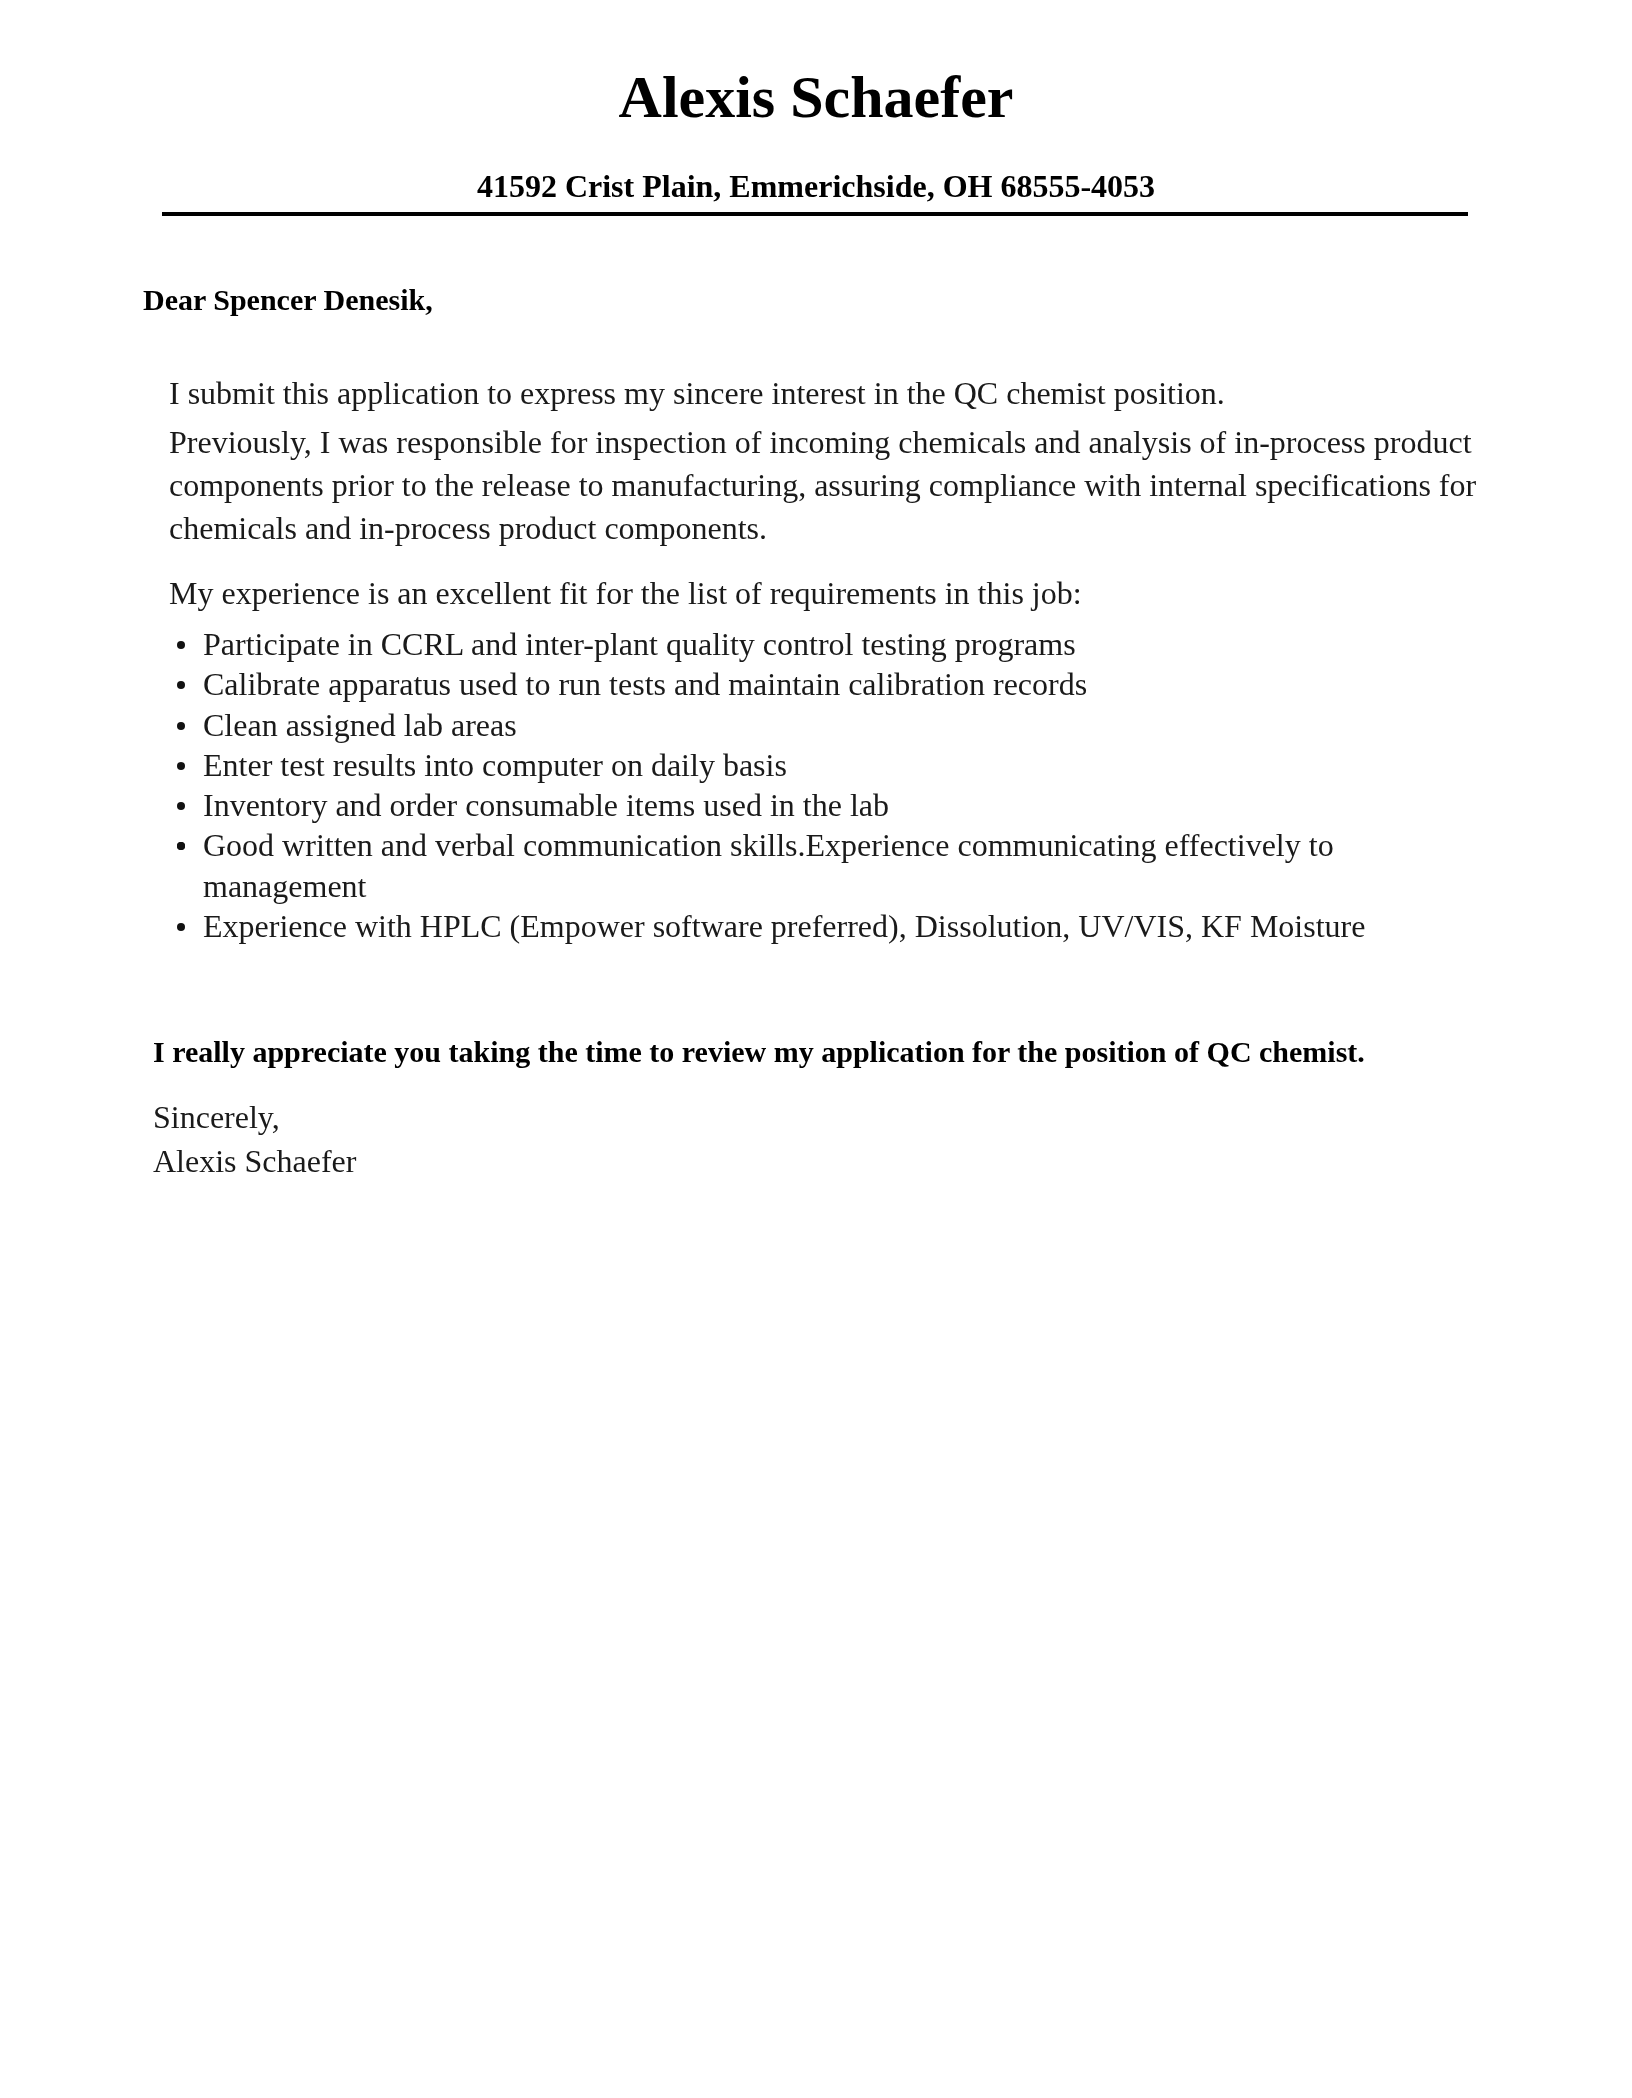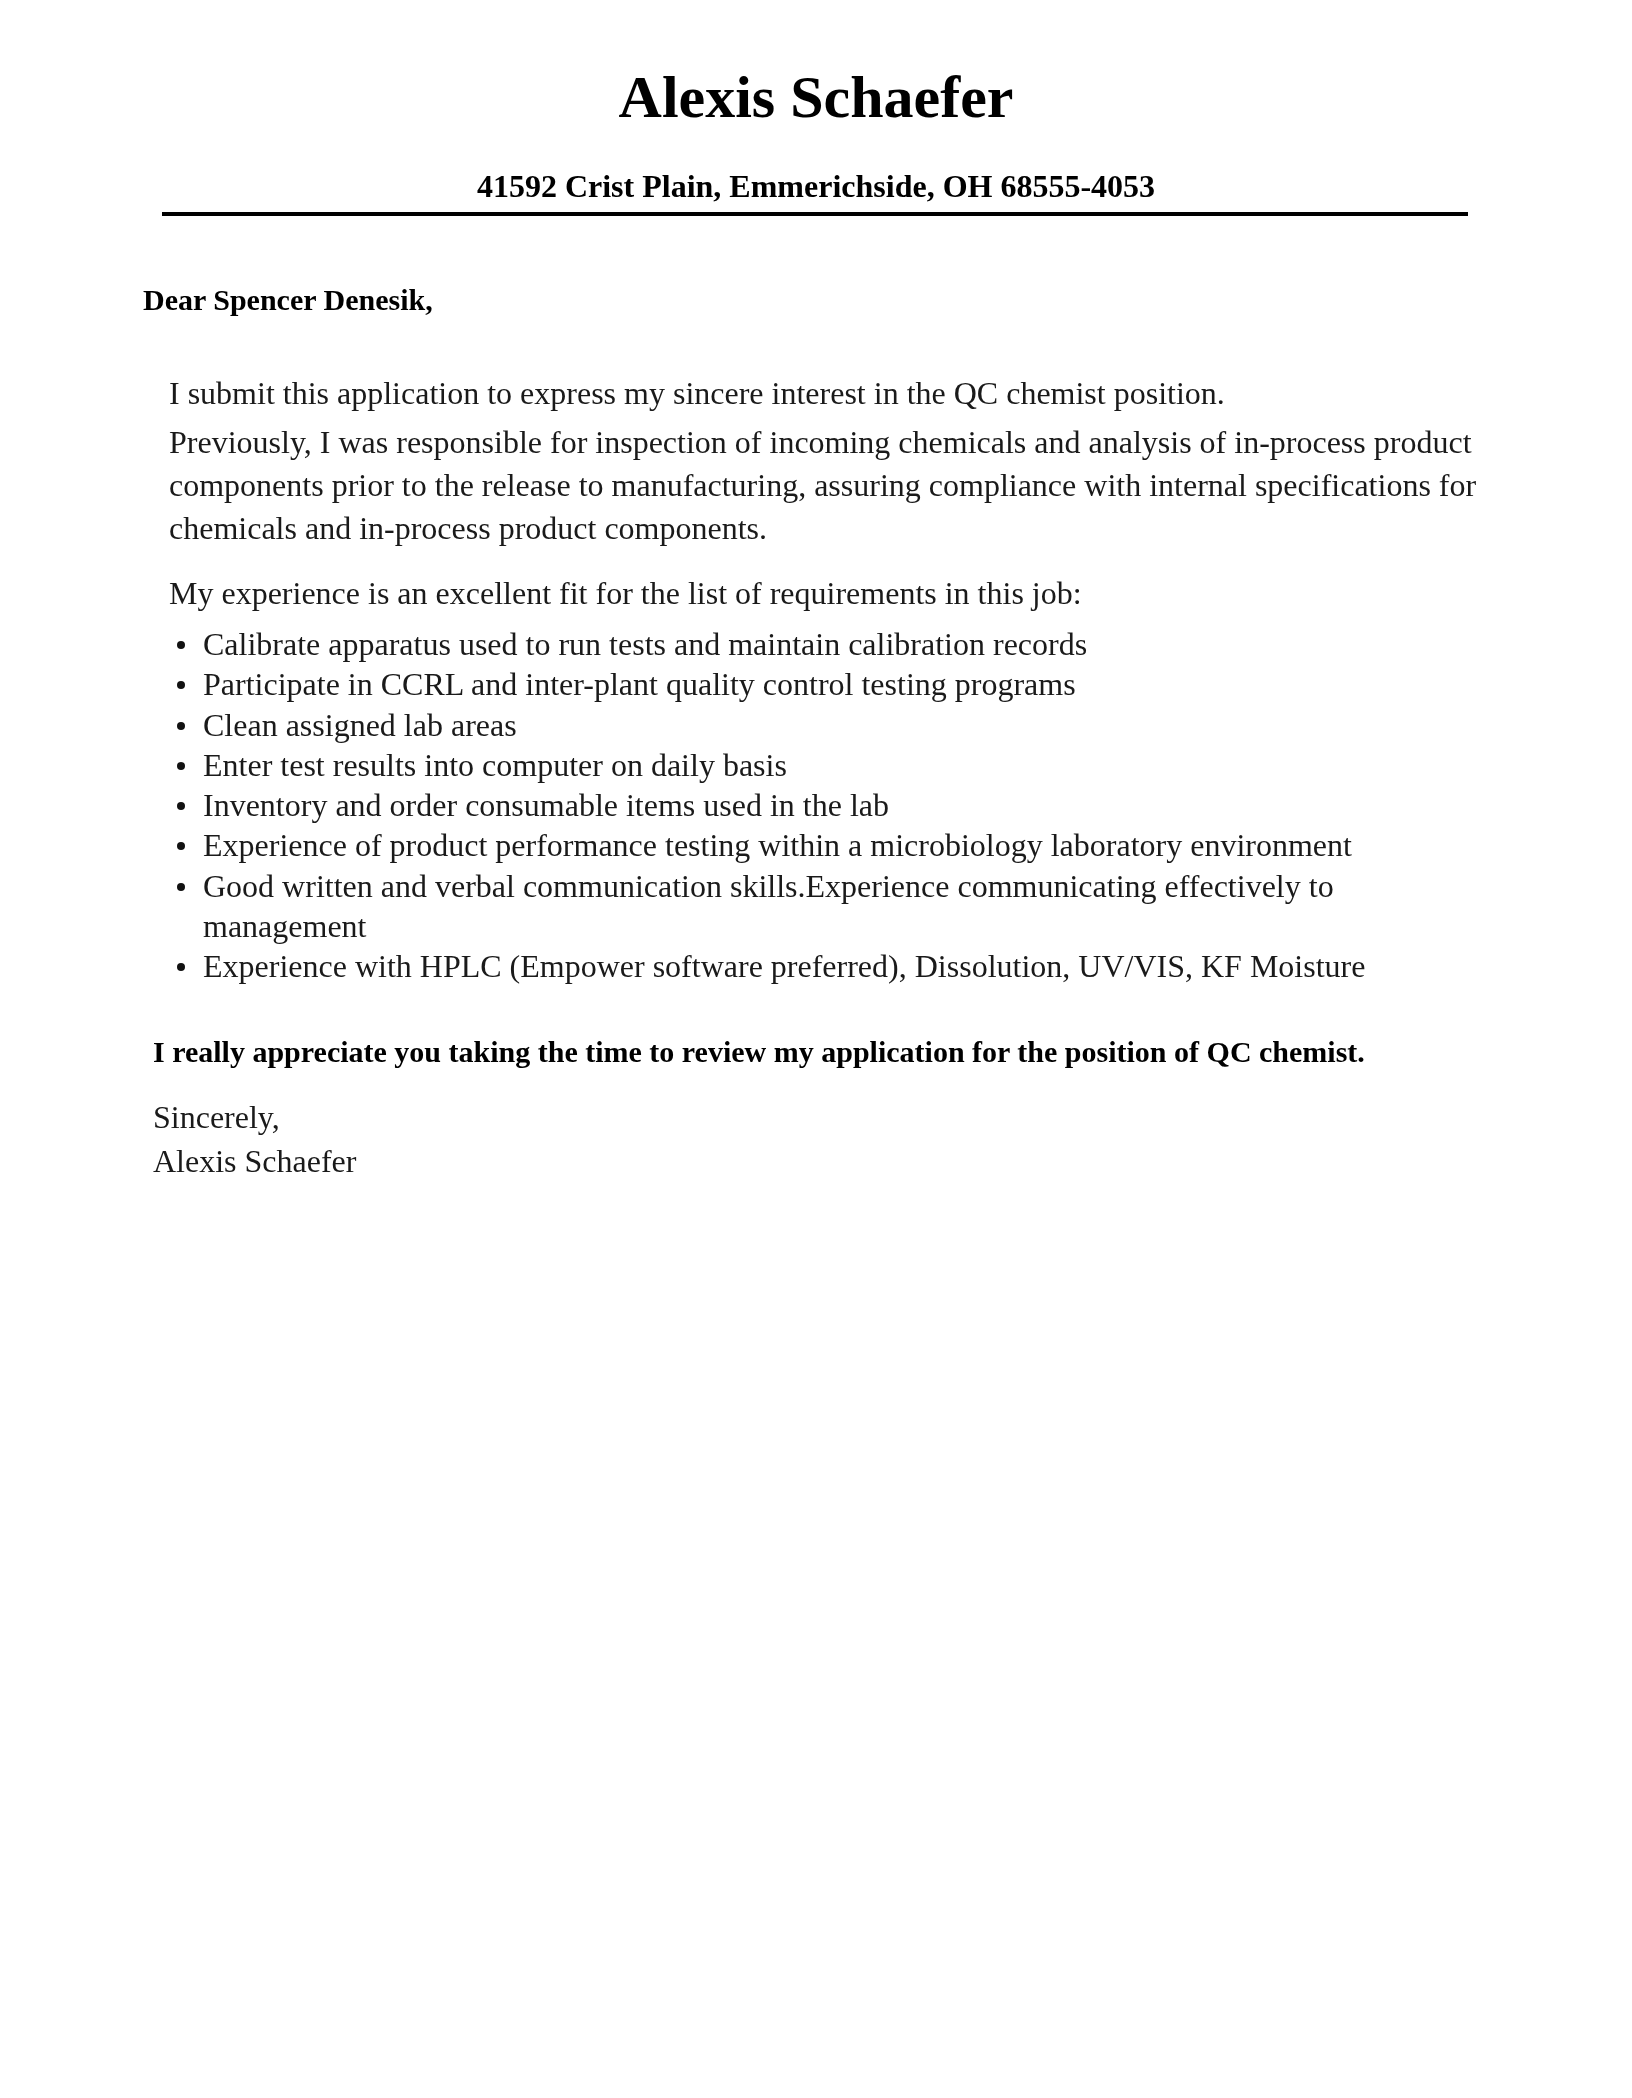--- a/index.html
+++ b/index.html
@@ -28,26 +28,26 @@
 <div class="abs serif address">41592 Crist Plain, Emmerichside, OH 68555-4053</div>
 <div class="abs rule"></div>
 
 <div class="abs serif salutation">Dear Spencer Denesik,</div>
 
 <p class="abs serif para p1">I submit this application to express my sincere interest in the QC chemist position.</p>
 <p class="abs serif para p2">Previously, I was responsible for inspection of incoming chemicals and analysis of in-process product components prior to the release to manufacturing, assuring compliance with internal specifications for chemicals and in-process product components.</p>
 <p class="abs serif para p3">My experience is an excellent fit for the list of requirements in this job:</p>
 
 <ul class="abs serif list">
+  <li><span class="bullet"></span><span>Participate in CCRL and inter-plant quality control testing programs</span></li>
   <li><span class="bullet"></span><span>Calibrate apparatus used to run tests and maintain calibration records</span></li>
-  <li><span class="bullet"></span><span>Participate in CCRL and inter-plant quality control testing programs</span></li>
   <li><span class="bullet"></span><span>Clean assigned lab areas</span></li>
   <li><span class="bullet"></span><span>Enter test results into computer on daily basis</span></li>
   <li><span class="bullet"></span><span>Inventory and order consumable items used in the lab</span></li>
-  <li><span class="bullet"></span><span>Experience of product performance testing within a microbiology laboratory environment</span></li>
+  <li><span class="bullet"></span></li>
   <li><span class="bullet"></span><span>Good written and verbal communication skills.Experience communicating effectively to management</span></li>
   <li><span class="bullet"></span><span>Experience with HPLC (Empower software preferred), Dissolution, UV/VIS, KF Moisture</span></li>
 </ul>
 
 <div class="abs serif closing">I really appreciate you taking the time to review my application for the position of QC chemist.</div>
 
 <div class="abs serif signoff">
   <div>Sincerely,</div>
   <div>Alexis Schaefer</div>
 </div>

